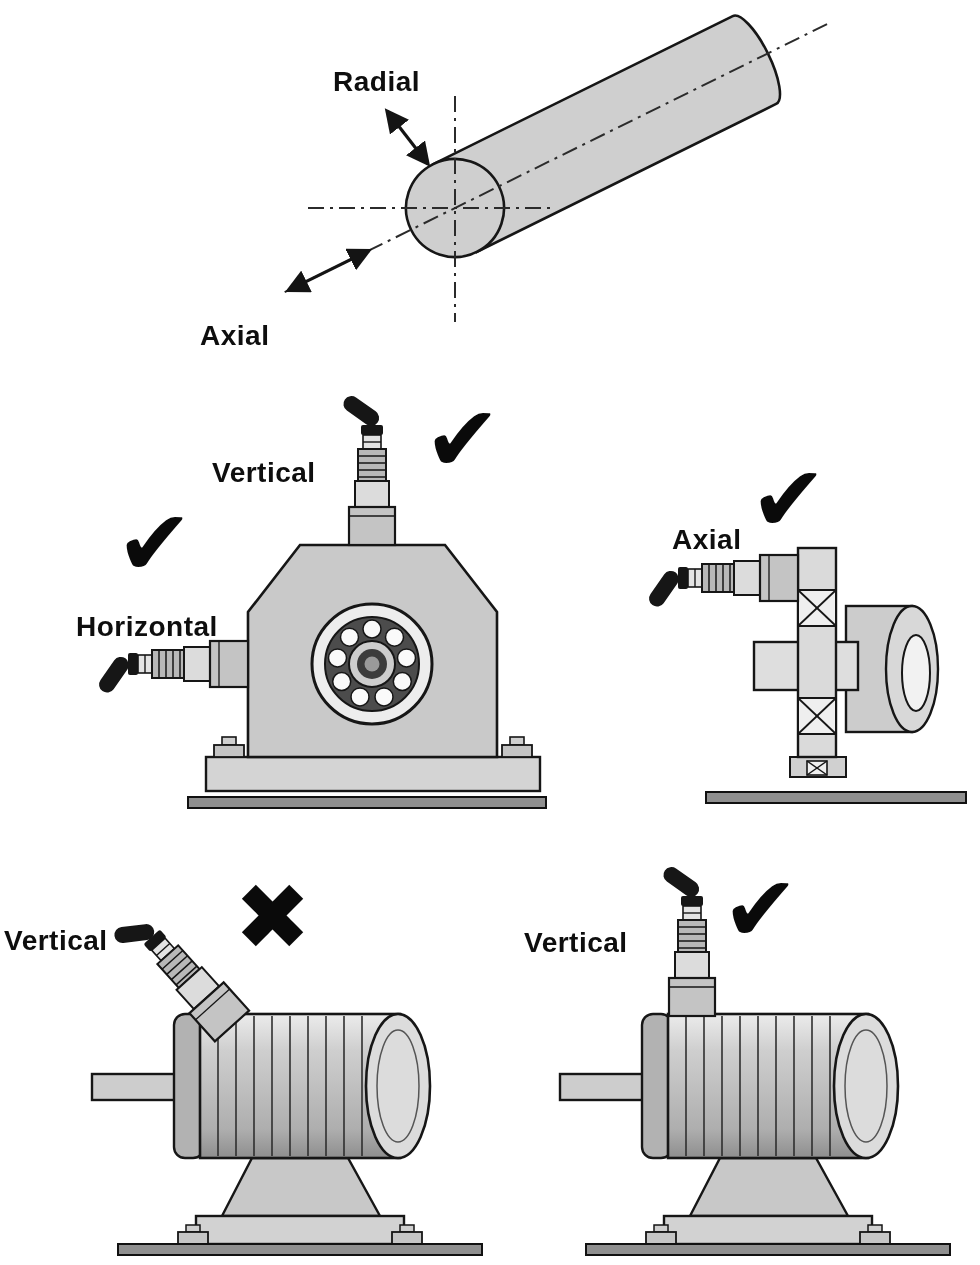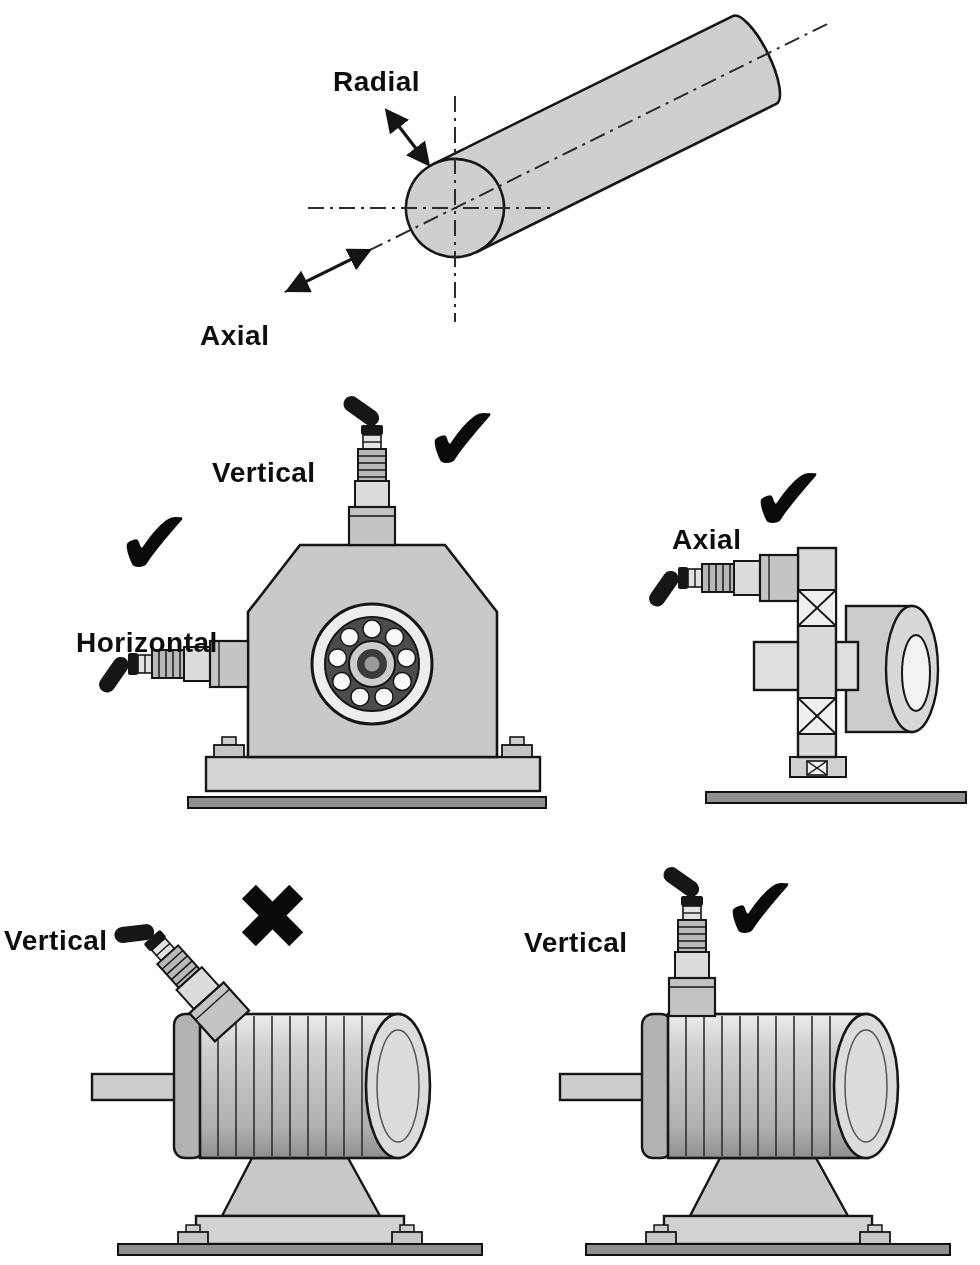--- a/index.html
+++ b/index.html
@@ -151,21 +151,21 @@
     <g>
       <use href="#motor" transform="translate(668 1014)"></use>
       <use href="#sensor" transform="translate(692 1016)"></use>
     </g>
   </svg>
 
   <div class="lbl" style="left:333px; top:66px;">Radial</div>
   <div class="lbl" style="left:200px; top:320px;">Axial</div>
 
   <div class="lbl" style="left:212px; top:457px;">Vertical</div>
-  <div class="lbl" style="left:76px;  top:611px;margin-top:16px;">Horizontal</div>
+  <div class="lbl" style="left:76px;  top:611px;">Horizontal</div>
   <div class="lbl" style="left:672px; top:524px;">Axial</div>
 
   <div class="lbl" style="left:4px;   top:925px;">Vertical</div>
   <div class="lbl" style="left:524px; top:927px;">Vertical</div>
 
   <div class="mark check" style="left:424px; top:394px;">✔</div>
   <div class="mark check" style="left:116px; top:498px;">✔</div>
   <div class="mark check" style="left:750px; top:454px;">✔</div>
   <div class="mark cross" style="left:234px; top:872px;">✖</div>
   <div class="mark check" style="left:722px; top:864px;">✔</div>

